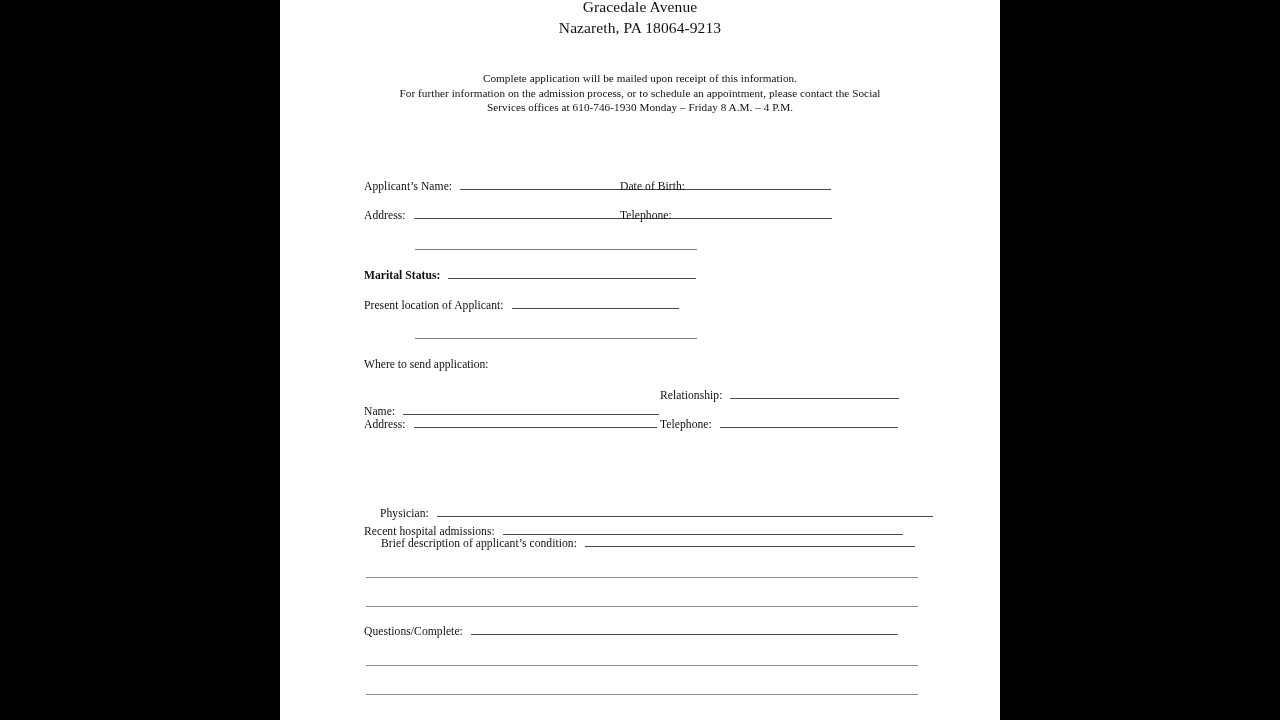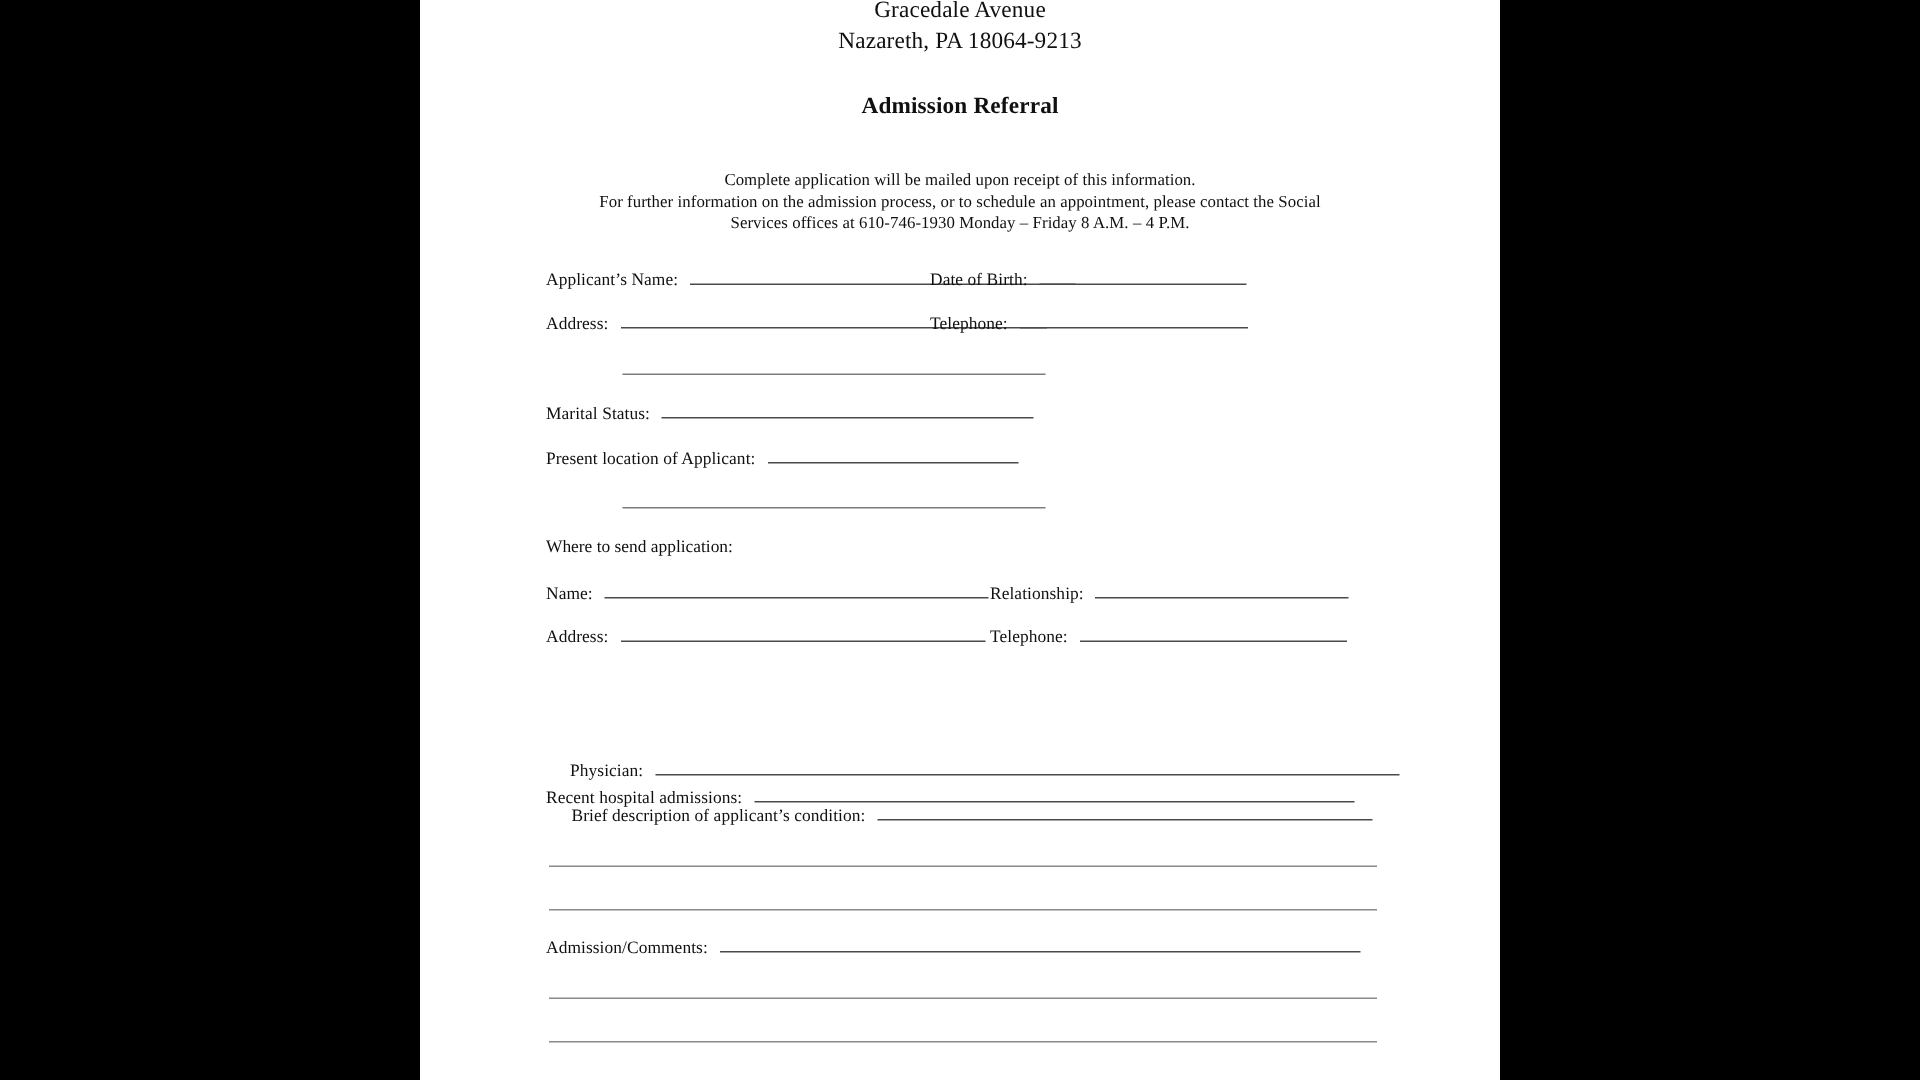--- a/index.html
+++ b/index.html
@@ -154,21 +154,20 @@
     <span class="ghost-line" style="top:544px;"></span>
     <span class="ghost-line" style="top:622px;"></span>
   </div>
 
   <div class="page" id="page-primary">
     <div id="doc">
 
       <div class="center">
         <div class="addr-line" id="addr-street">Gracedale Avenue</div>
         <div class="addr-line">Nazareth, PA 18064-9213</div>
-        <div id="title">Admission Referral</div>
         <div id="intro">
           <div>Complete application will be mailed upon receipt of this information.</div>
           <div>For further information on the admission process, or to schedule an appointment, please contact the Social</div>
           <div>Services offices at 610-746-1930 Monday – Friday 8 A.M. – 4 P.M.</div>
         </div>
       </div>
 
       <div class="rows">
 
         <div class="row" style="top:179px;">
@@ -184,34 +183,34 @@
           <span class="lbl">Address:</span>
           <span class="rule" style="width:284px;"></span>
         </div>
         <div class="row" style="top:208px; left:340px;">
           <span class="lbl">Telephone:</span>
           <span class="rule" style="width:152px;"></span>
         </div>
 
         <span class="rule-only rule-thin" style="left:135px; top:249px; width:282px;"></span>
 
-        <div class="row" style="top:268px;">
+        <div class="row" style="top:268px;font-weight:bold;">
           <span class="lbl">Marital Status:</span>
           <span class="rule" style="width:248px;"></span>
         </div>
 
         <div class="row" style="top:298px;">
           <span class="lbl">Present location of Applicant:</span>
           <span class="rule" style="width:167px;"></span>
         </div>
         <span class="rule-only rule-thin" style="left:135px; top:338px; width:282px;"></span>
 
         <div class="plain" style="top:358px;">Where to send application:</div>
 
-        <div class="row" style="top:388px;text-align:right;">
+        <div class="row" style="top:404px;text-align:right;">
           <span class="lbl">Name:</span>
           <span class="rule" style="width:256px;"></span>
         </div>
         <div class="row" style="top:388px; left:380px;">
           <span class="lbl">Relationship:</span>
           <span class="rule" style="width:169px;"></span>
         </div>
 
         <div class="row" style="top:417px;">
           <span class="lbl">Address:</span>
@@ -233,21 +232,21 @@
         </div>
 
         <div class="row" style="top:536px;margin-left:17px;">
           <span class="lbl">Brief description of applicant’s condition:</span>
           <span class="rule" style="width:330px;"></span>
         </div>
         <span class="rule-only" style="left:86px; top:577px; width:552px;"></span>
         <span class="rule-only" style="left:86px; top:606px; width:552px;"></span>
 
         <div class="row" style="top:624px;">
-          <span class="lbl">Admission/Comments:</span>
+          <span class="lbl">Questions/Complete:</span>
           <span class="rule" style="width:427px;"></span>
         </div>
         <span class="rule-only" style="left:86px; top:665px; width:552px;"></span>
         <span class="rule-only" style="left:86px; top:694px; width:552px;"></span>
 
       </div>
     </div>
   </div>
 
   <div class="bar" id="bar-left"></div>

